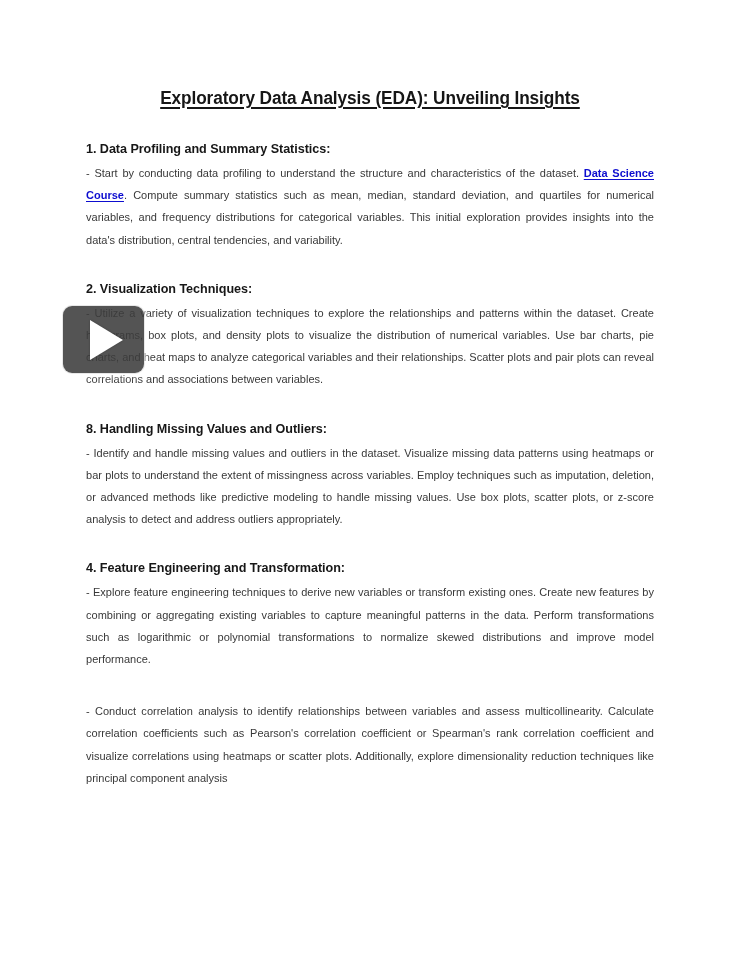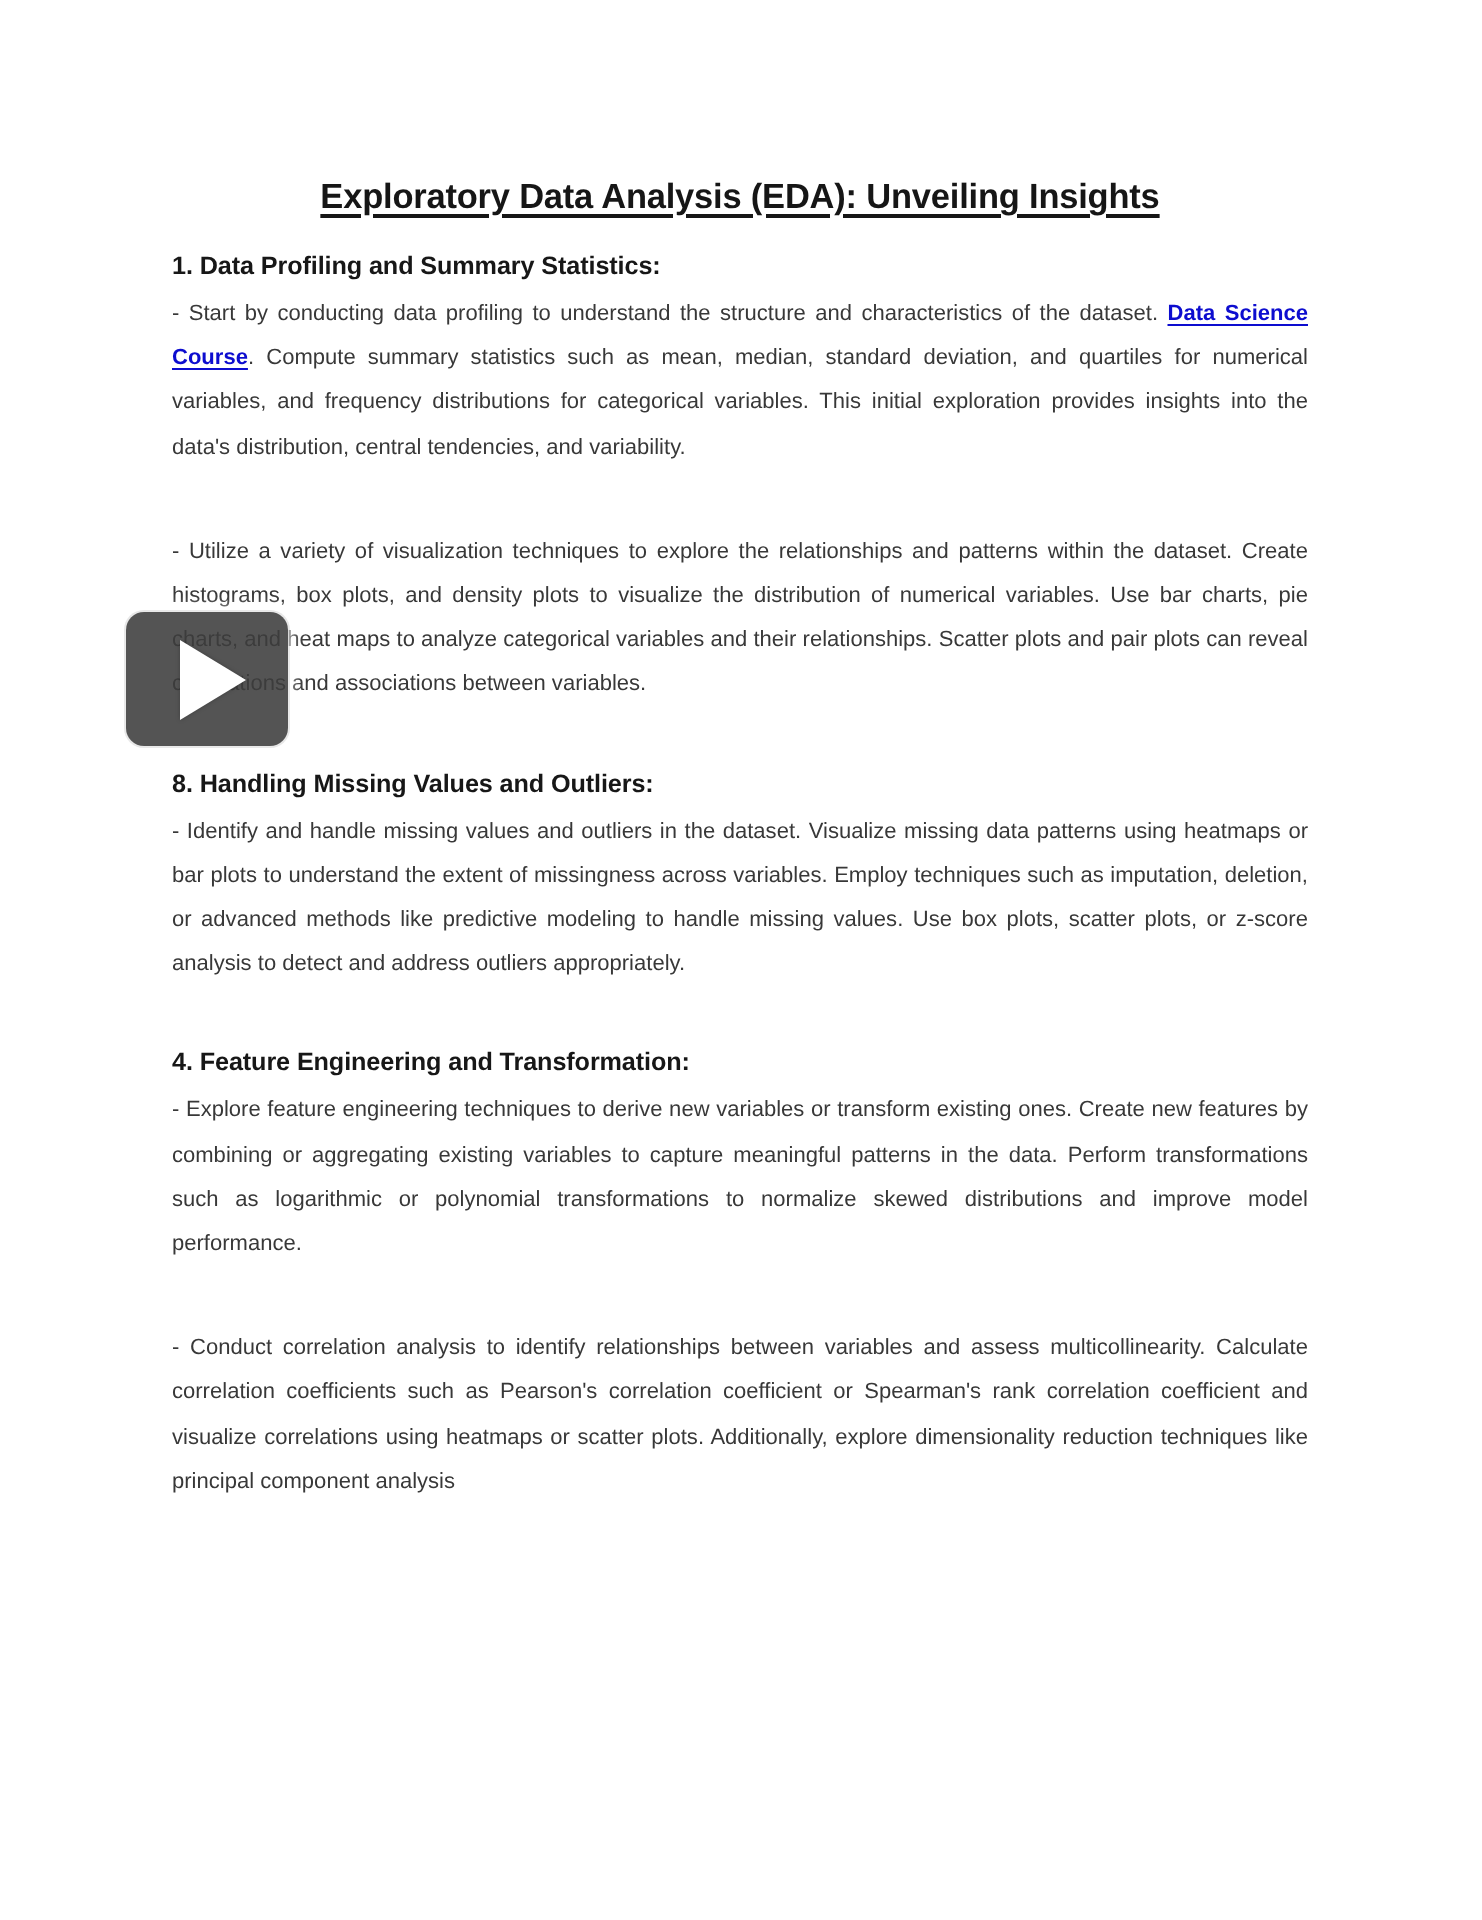--- a/index.html
+++ b/index.html
@@ -44,21 +44,21 @@
     text-decoration: underline;
     text-underline-offset: 3px;
     text-decoration-thickness: 2px;
     transform: scaleX(0.985);
     transform-origin: center;
   }
 
   .section {
     margin-top: 30px;
   }
-  .section.first { margin-top: 17px; }
+  .section.first { margin-top: 33px; }
 
   .sec-heading {
     font-size: 12.6px;
     font-weight: bold;
     color: #1b1b1b;
     line-height: 17px;
     margin: 0 0 4px 0;
     letter-spacing: -0.05px;
   }
 
@@ -118,20 +118,21 @@
   <div class="doc-body scan">
 
     <h1 class="doc-title">Exploratory Data Analysis (EDA): Unveiling Insights</h1>
 
     <div class="section first">
       <div class="sec-heading">1. Data Profiling and Summary Statistics:</div>
       <p class="sec-body"><span>-   Start by conducting data profiling to understand the structure and characteristics of the dataset. </span><a class="doc-link" href="#">Data Science Course</a><span>. Compute summary statistics such as mean, median, standard deviation, and quartiles for numerical variables, and frequency distributions for categorical variables. This initial exploration provides insights into the data's distribution, central tendencies, and variability.</span></p>
     </div>
 
     <div class="section">
+      <div class="sec-heading">2. Visualization Techniques:</div>
       <p class="sec-body">-   Utilize a variety of visualization techniques to explore the relationships and patterns within  the dataset. Create histograms, box plots, and density plots to visualize the distribution of  numerical variables. Use bar charts, pie charts, and heat maps to analyze categorical variables  and their relationships. Scatter plots and pair plots can reveal correlations and associations   between variables.</p>
     </div>
 
     <div class="section">
       <div class="sec-heading">8. Handling Missing Values and Outliers:</div>
       <p class="sec-body">-   Identify and handle missing values and outliers in the dataset. Visualize missing data patterns using heatmaps or bar plots to understand the extent of missingness across variables. Employ techniques such as imputation, deletion, or advanced methods like predictive modeling to handle missing values. Use box plots, scatter plots, or z-score analysis to detect and address outliers appropriately.</p>
     </div>
 
     <div class="section">
       <div class="sec-heading">4. Feature Engineering and Transformation:</div>

